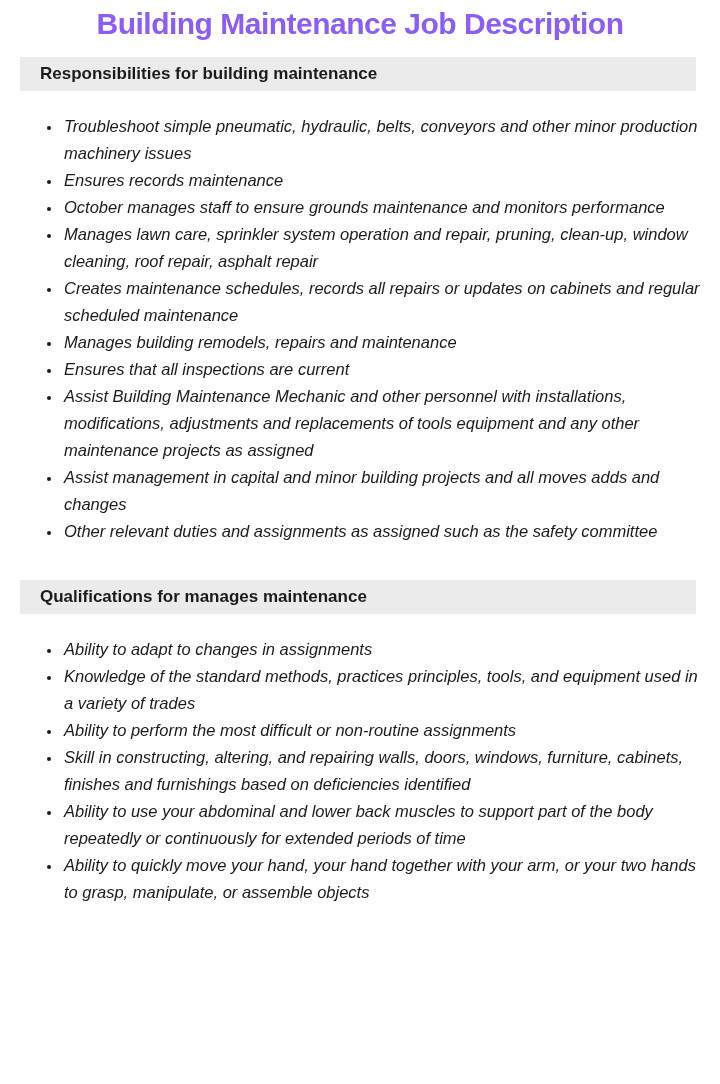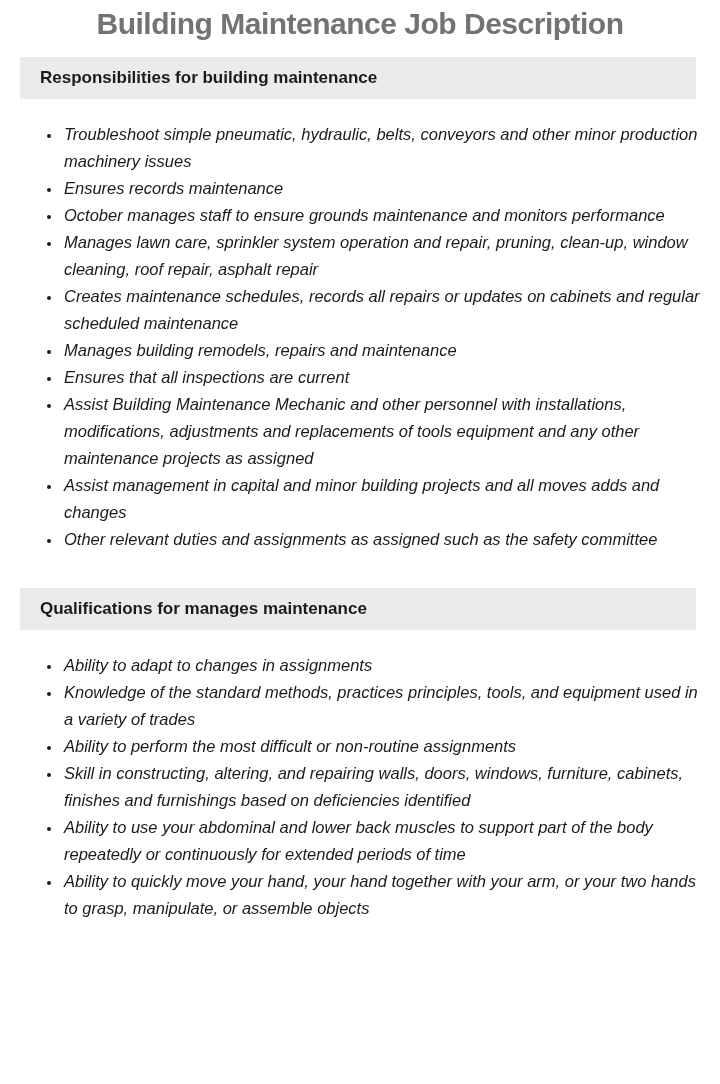--- a/index.html
+++ b/index.html
@@ -17,32 +17,32 @@
   .page {
     padding: 0 20px;
     box-sizing: border-box;
     width: 720px;
   }
   h1.doc-title {
     font-size: 30px;
     line-height: 36px;
     font-weight: bold;
     text-align: center;
-    color: #737373;
+    color: #8b5cf6;
     margin: 6px 0 0 0;
     letter-spacing: -0.5px;
   }
   p.intro {
     font-size: 16.5px;
     line-height: 27px;
     margin: 20px 0 0 0;
   }
   .section-heading {
     background: #ebebeb;
-    height: 42px;
+    height: 34px;
     margin-top: 15px;
     margin-right: 4px;
     display: flex;
     align-items: center;
     padding-left: 20px;
     box-sizing: border-box;
   }
   .section-heading span {
     font-weight: bold;
     font-size: 17px;

